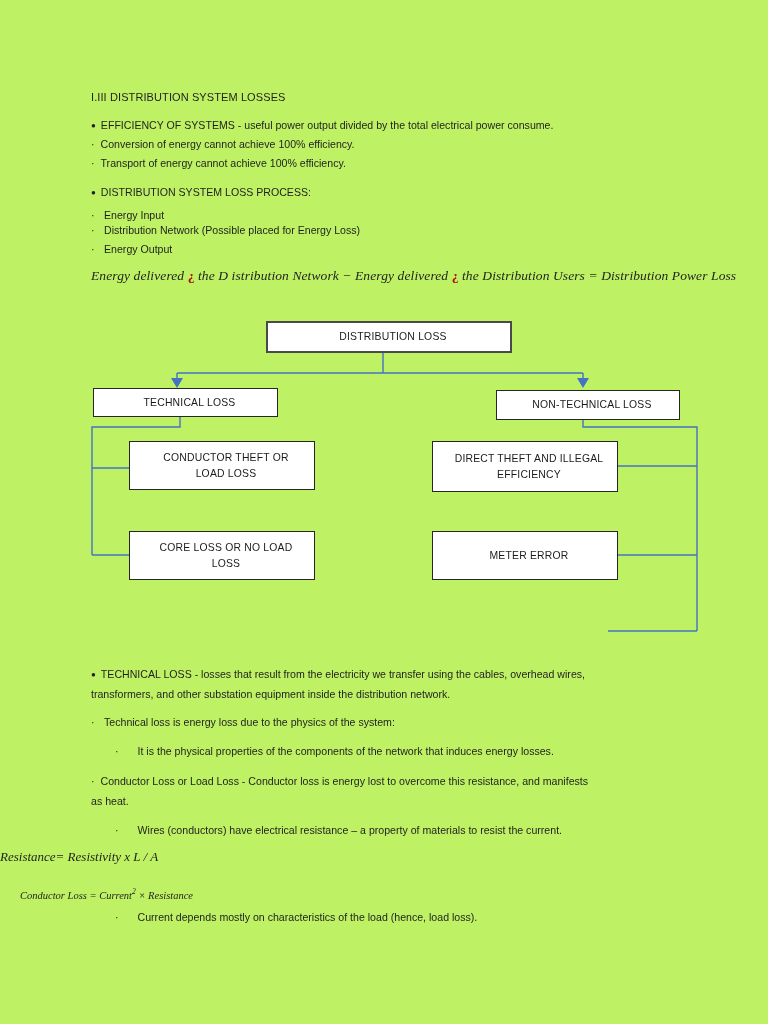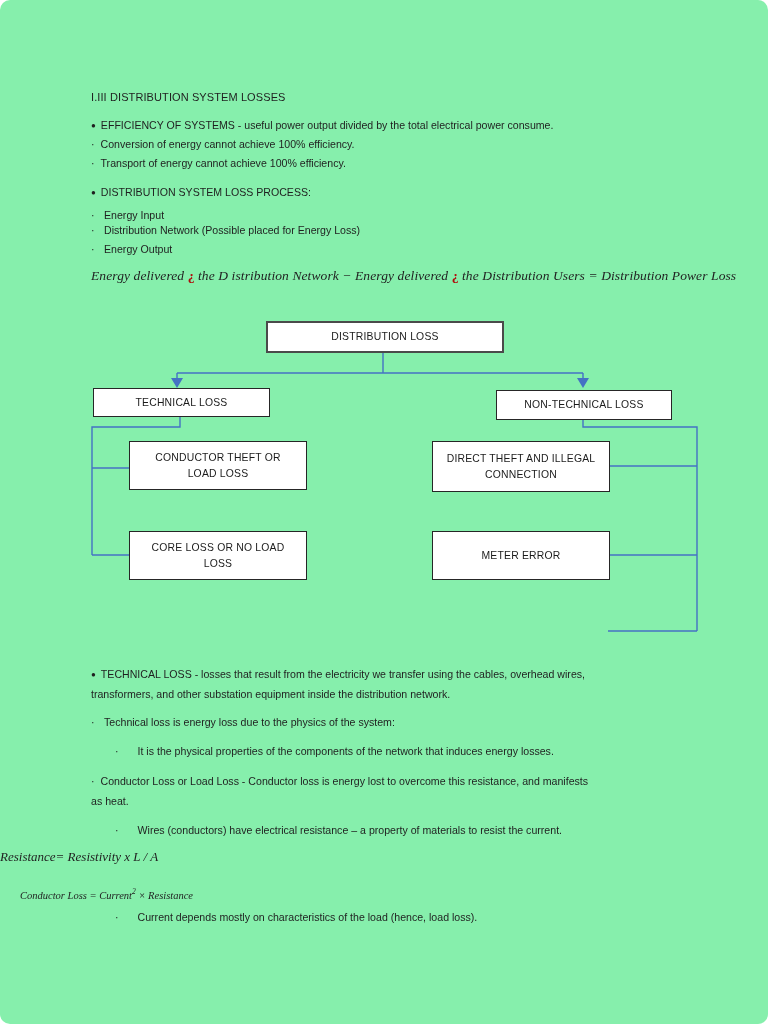--- a/index.html
+++ b/index.html
@@ -1,37 +1,37 @@
 <!DOCTYPE html>
 <html><head>
 <meta charset="utf-8">
 <style>
   html,body{margin:0;padding:0;background:#ffffff;}
   .page{
-    position:relative;width:768px;height:1024px;background:#86efac;overflow:hidden;
-    font-family:"Liberation Sans",sans-serif;color:#1f1f1f;border-radius:10px;
+    position:relative;width:768px;height:1024px;background:#bef264;overflow:hidden;
+    font-family:"Liberation Sans",sans-serif;color:#1f1f1f;
   }
   .line{position:absolute;left:91px;font-size:10.6px;white-space:nowrap;line-height:15px;}
   .title{font-size:11px;letter-spacing:0.1px;}
   .bdot{font-size:8px;vertical-align:1px;display:inline-block;margin-right:5px;}
   .mdot{display:inline-block;margin-right:6px;}
   .mdot-w{display:inline-block;width:13px;}
   .indent{left:115px;}
   .indent .mdot{margin-right:19px;}
   .eq-top{font-family:"Liberation Serif",serif;font-style:italic;font-size:13.5px;letter-spacing:0.1px;}
   .eq-top .red{color:#b00a0a;font-weight:bold;font-style:normal;}
   .eq-center{left:0;width:768px;text-align:left;font-family:"Liberation Serif",serif;font-style:italic;}
   .eq-res{font-size:13px;}
   .eq-cond{font-size:10.5px;padding-left:20px;}
   .eq-cond sup{font-size:7.5px;}
   .diagram-svg{position:absolute;left:0;top:0;}
   .fbox{
     position:absolute;background:#ffffff;border:1.6px solid #262626;
     display:flex;align-items:center;justify-content:center;text-align:center;
-    font-size:10.4px;letter-spacing:0.2px;line-height:16px;color:#1b1b1b;
+    font-size:10.4px;letter-spacing:0.2px;line-height:16px;color:#1b1b1b;padding-left:8px;
   }
   .fbox.root{border:2px solid #4a4a4a;}
 </style>
 </head>
 <body>
 
 <div class="page">
 
   <div class="line title" style="top:90px">I.III DISTRIBUTION SYSTEM LOSSES</div>
 
@@ -75,21 +75,21 @@
   <div class="fbox" style="left:496px;top:390px;width:174px;height:28px">
       <span>NON-TECHNICAL LOSS</span>
     </div>
   <div class="fbox" style="left:129px;top:441px;width:176px;height:47px">
       <span><span>CONDUCTOR THEFT OR</span><br><span>LOAD LOSS</span></span>
     </div>
   <div class="fbox" style="left:129px;top:531px;width:176px;height:47px">
       <span><span>CORE LOSS OR NO LOAD</span><br><span>LOSS</span></span>
     </div>
   <div class="fbox" style="left:432px;top:441px;width:176px;height:49px">
-      <span><span>DIRECT THEFT AND ILLEGAL</span><br><span>CONNECTION</span></span>
+      <span><span>DIRECT THEFT AND ILLEGAL</span><br><span>EFFICIENCY</span></span>
     </div>
   <div class="fbox" style="left:432px;top:531px;width:176px;height:47px">
       <span>METER ERROR</span>
     </div>
 
   <div class="line" style="top:667px"><span class="bdot">●</span><span>TECHNICAL LOSS - losses that result from the electricity we transfer using the cables, overhead wires,</span></div>
   <div class="line" style="top:687px"><span>transformers, and other substation equipment inside the distribution network.</span></div>
 
   <div class="line" style="top:715px"><span class="mdot-w">·</span><span>Technical loss is energy loss due to the physics of the system:</span></div>
 

